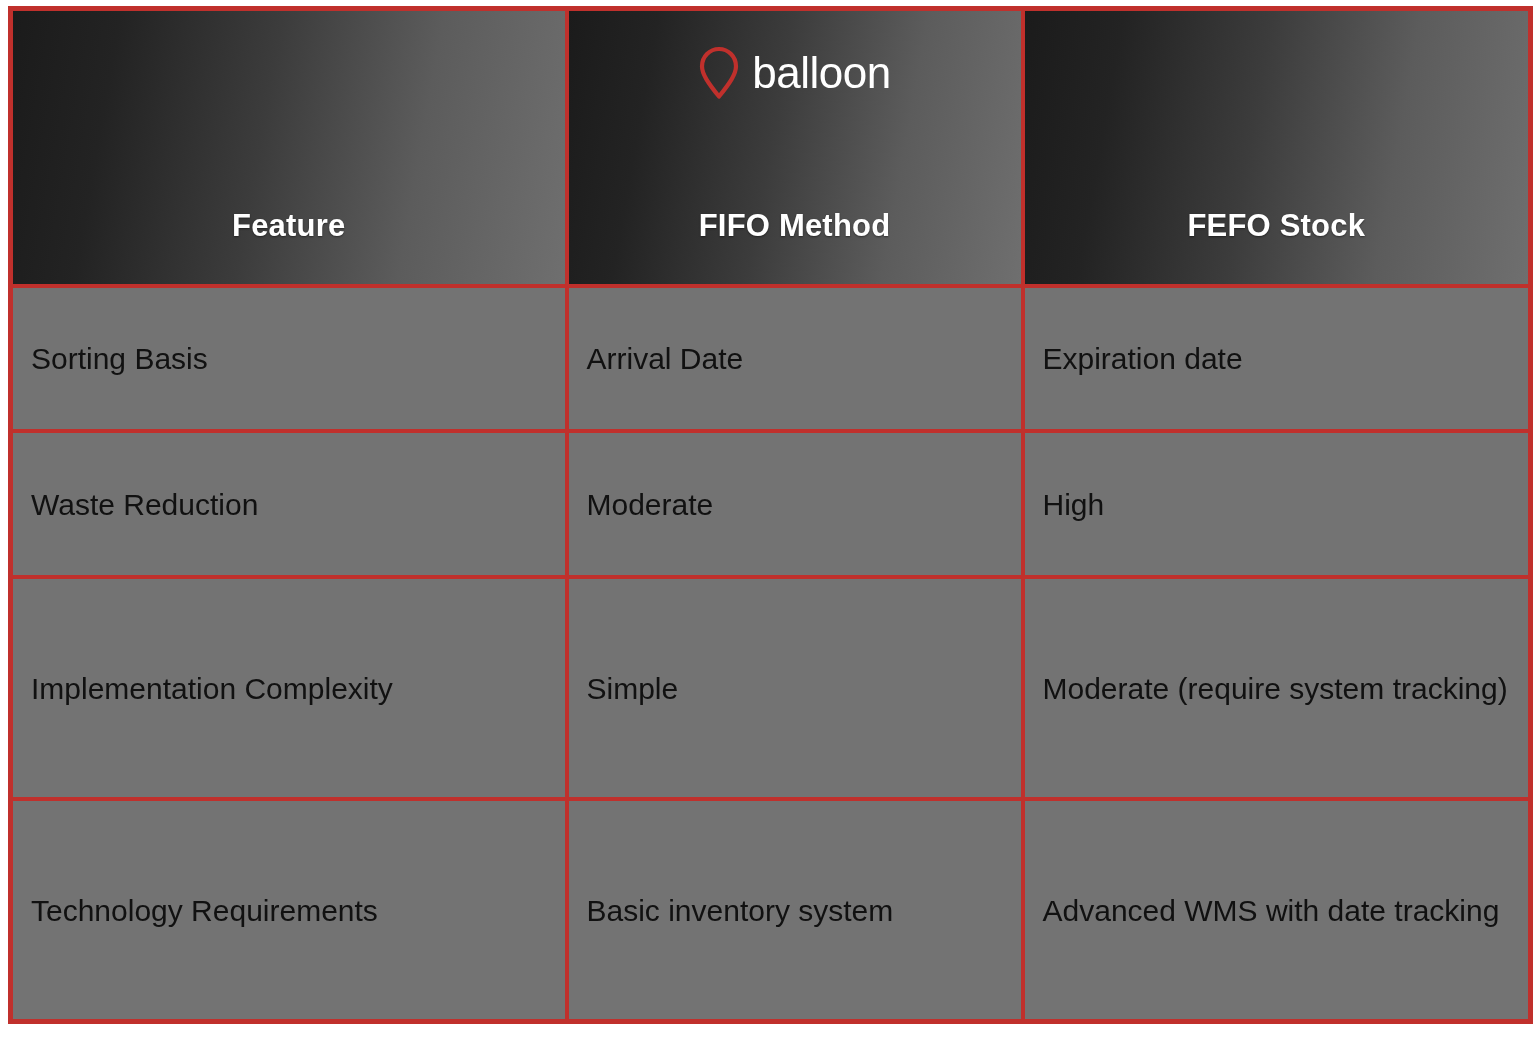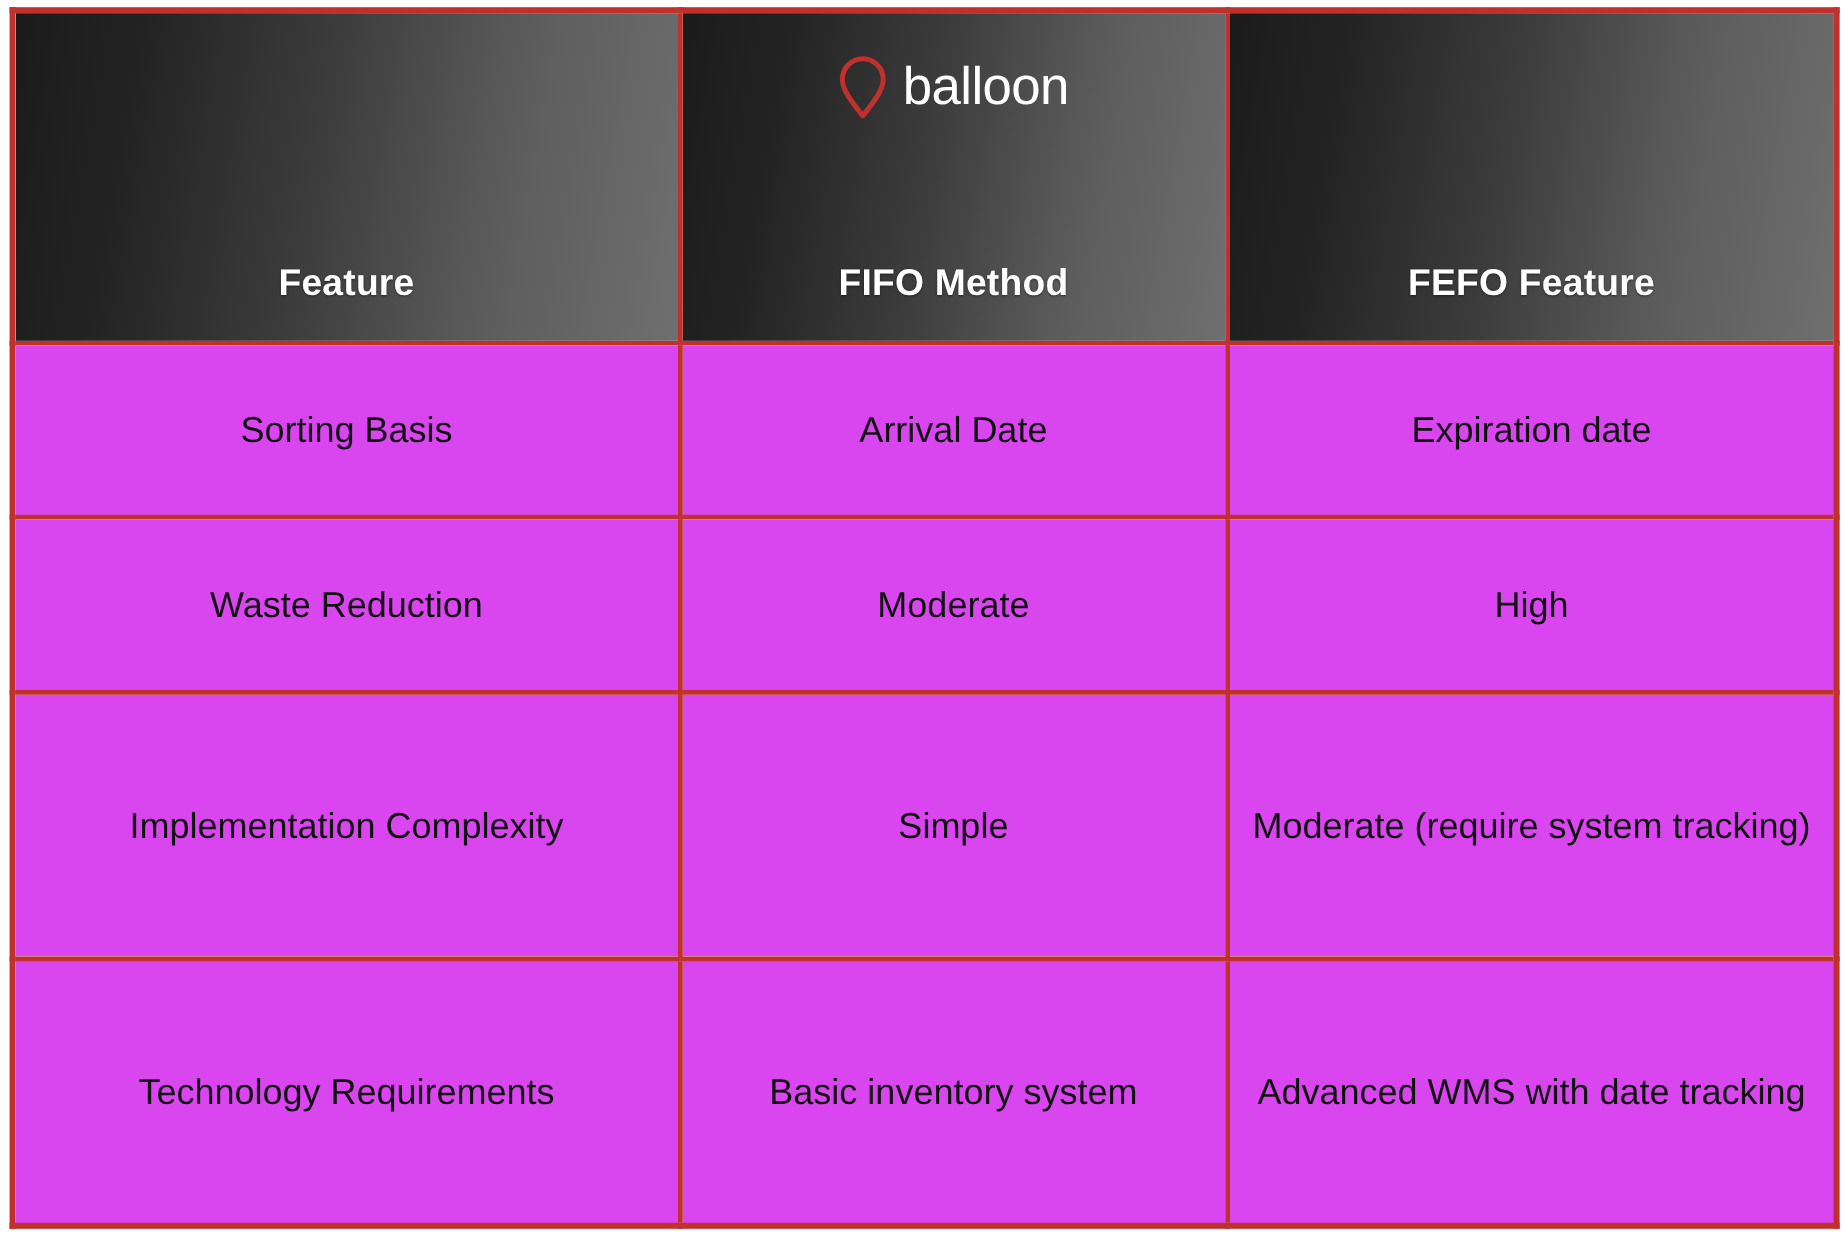--- a/index.html
+++ b/index.html
@@ -52,21 +52,21 @@
     vertical-align: bottom;
     text-align: center;
   }
 
   .header-label {
     display: block;
     color: #ffffff;
     font-size: 31px;
     font-weight: bold;
     letter-spacing: 0.2px;
-    padding-bottom: 30px;
+    padding-bottom: 40px;
     text-shadow: 0 1px 2px rgba(0,0,0,0.45);
   }
 
   
   .brand {
     position: absolute;
     top: 34px;
     left: 0;
     right: 0;
     display: flex;
@@ -84,25 +84,24 @@
     color: #ffffff;
     font-size: 44px;
     font-weight: 500;
     letter-spacing: -0.5px;
     line-height: 1;
   }
 
   
   tbody td {
     border: 4px solid #c0302c;
-    background: #d946ef;
+    background: #737373;
     color: #111111;
     font-size: 30px;
     font-weight: 400;
-    text-align: center;
     vertical-align: middle;
     padding: 10px 18px;
     line-height: 1.5;
     background-clip: padding-box;
   }
 
   tbody tr.r-short { height: 96px; }
   tbody tr.r-tall  { height: 146px; }
 </style>
 </head>
@@ -125,21 +124,21 @@
         <th>
           <div class="brand">
             <svg class="brand-mark" viewBox="0 0 42 56" aria-hidden="true">
               <path d="M21 4 C11.6 4 4 11.6 4 21.3 C4 29 9.8 37.6 21 51.5 C32.2 37.6 38 29 38 21.3 C38 11.6 30.4 4 21 4 Z" fill="none" stroke="#c0302c" stroke-width="4.2" stroke-linejoin="round"></path>
             </svg>
             <span class="brand-name">balloon</span>
           </div>
           <span class="header-label">FIFO Method</span>
         </th>
         <th>
-          <span class="header-label">FEFO Feature</span>
+          <span class="header-label">FEFO Stock</span>
         </th>
       </tr>
     </thead>
 
     <tbody>
       <tr class="r-short">
         <td>Sorting Basis</td>
         <td>Arrival Date</td>
         <td>Expiration date</td>
       </tr>

